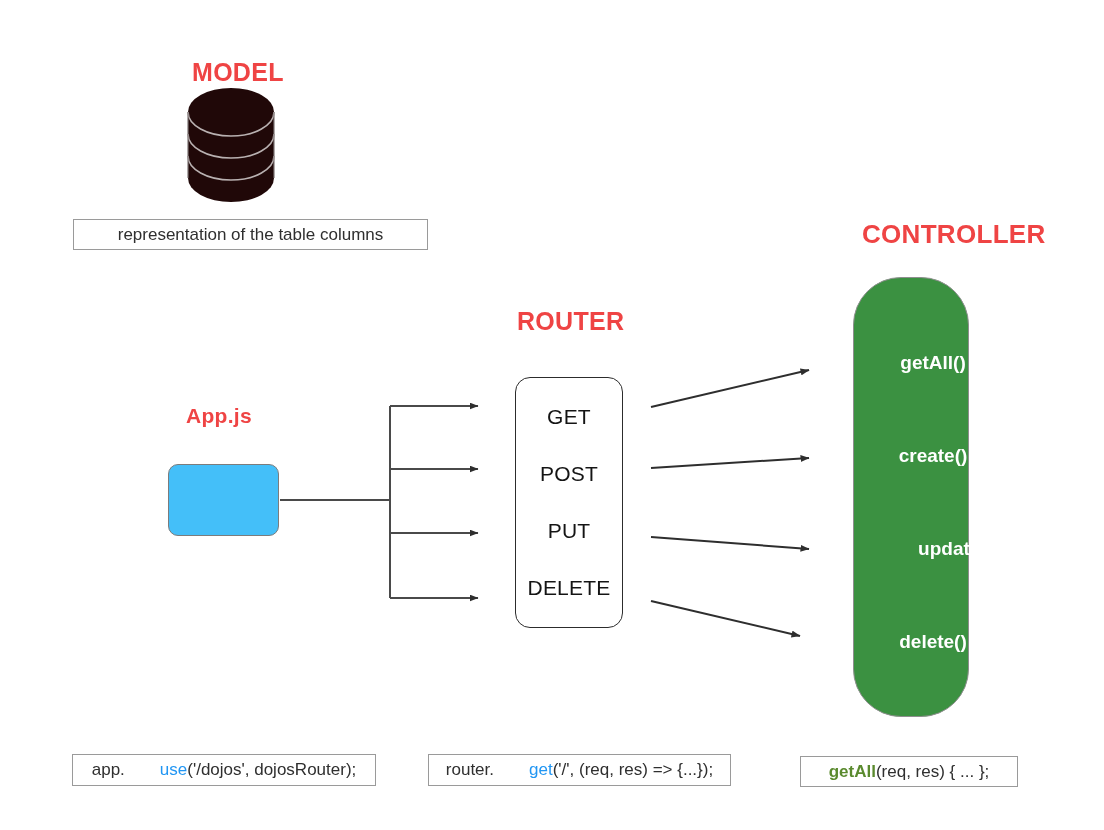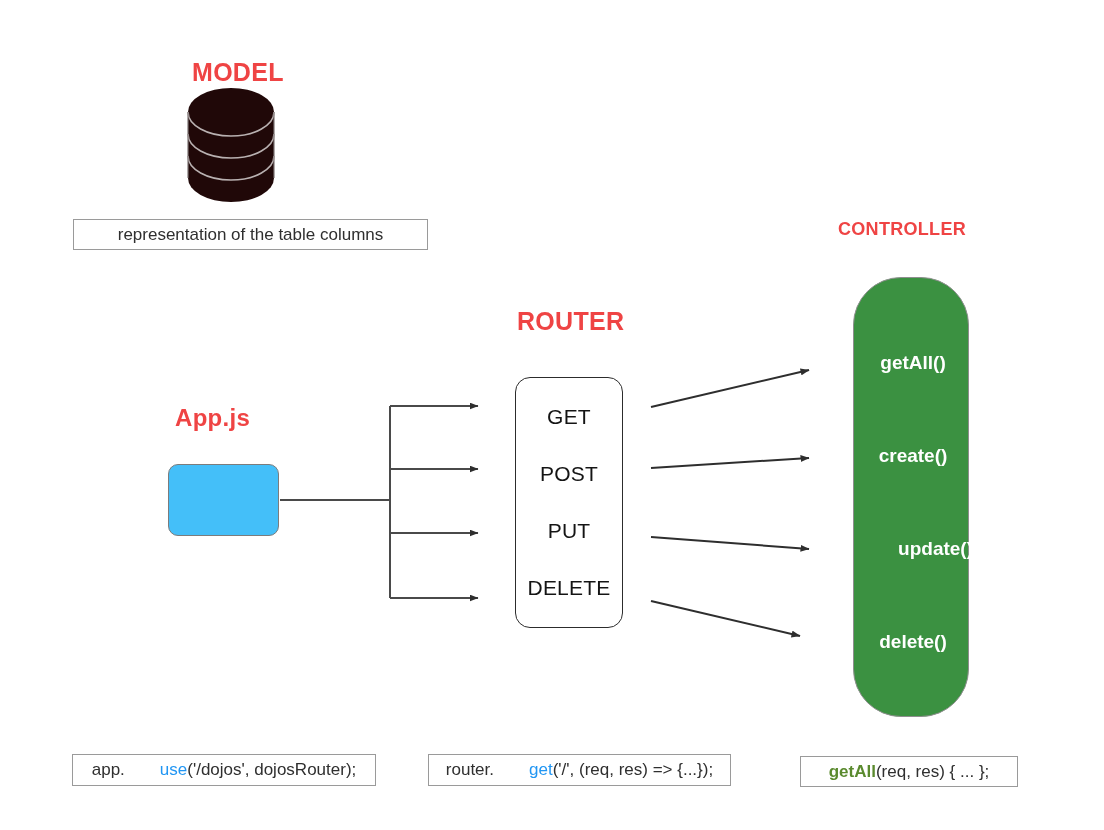--- a/index.html
+++ b/index.html
@@ -39,23 +39,23 @@
     font-family: "Liberation Sans", sans-serif;
     font-size: 25px;
     font-weight: 700;
     letter-spacing: 0.3px;
     color: #ef4444;
     white-space: nowrap;
   }
   .heading.light { font-weight: 600; }
 
   #model-heading    { left: 192px; top: 58px; }
-  #controller-heading { left: 838px; top: 219px; font-size: 18px; }
+  #controller-heading { left: 862px; top: 219px; font-size: 26px; }
   #router-heading   { left: 517px; top: 307px; }
-  #appjs-heading    { left: 175px; top: 404px; font-size: 24px; }
+  #appjs-heading    { left: 186px; top: 404px; font-size: 21px; }
 
   
   #appjs-box {
     position: absolute;
     left: 168px;
     top: 464px;
     width: 111px;
     height: 72px;
     background: #44bff9;
     border: 1px solid #7c7c7c;
@@ -103,20 +103,21 @@
   }
   .controller-method {
     position: absolute;
     width: 120px;
     text-align: center;
     font-family: "Liberation Sans", sans-serif;
     font-size: 19px;
     font-weight: 700;
     color: #ffffff;
     white-space: nowrap;
+    margin-left: 20px;
   }
   #controller-method-0 { left: 853px; top: 352px; }
   #controller-method-1 { left: 853px; top: 445px; }
   #controller-method-2 { left: 853px; top: 538px; text-align: right; }
   #controller-method-3 { left: 853px; top: 631px; }
 
   
   .label-box {
     position: absolute;
     background: #ffffff;

